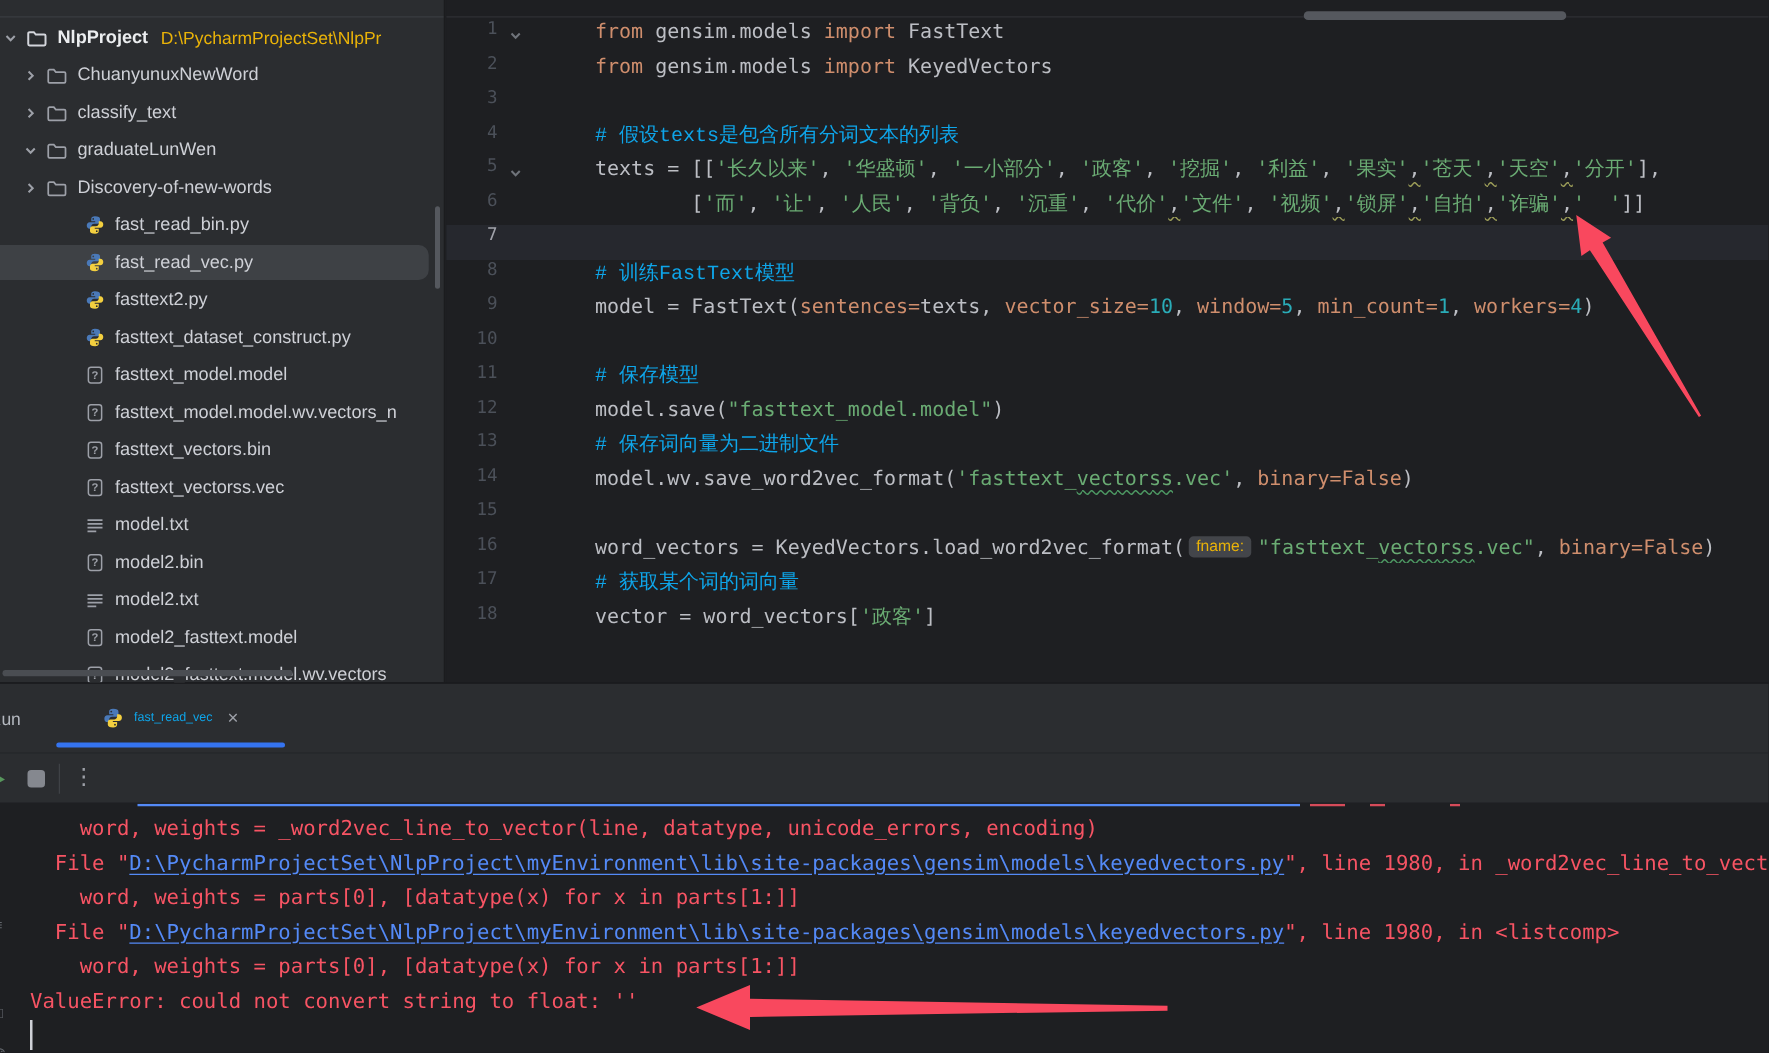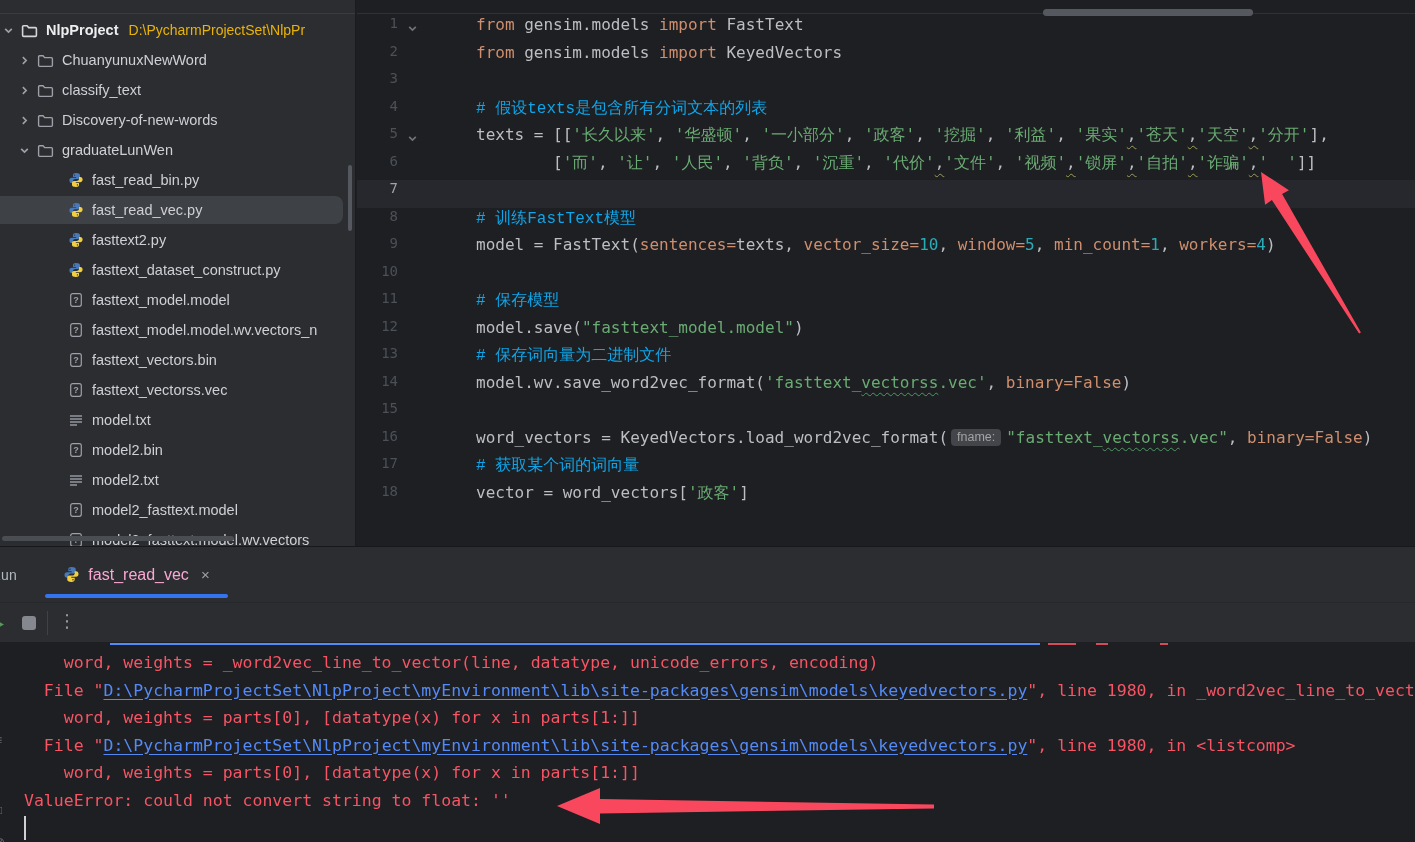--- a/index.html
+++ b/index.html
@@ -47,33 +47,33 @@
   .c-kw  { color:#cf8e6d; }
   .c-def { color:#bcbec4; }
   .c-str { color:#6aab73; }
   .c-com { color:#0ea5e9;font-family:Liberation Mono, monospace; }
   .c-num { color:#2aacb8; }
   .c-arg { color:#cf8e6d; }
   .c-wavy { text-decoration:underline wavy #4d9a63; text-decoration-thickness:1px;
             text-underline-offset:4px; }
   .c-warn { text-decoration:underline wavy #9d9e58; text-decoration-thickness:1px;
             text-underline-offset:5px; }
-  .inlay { display:inline-block; background:#43454a; color:#a3a3a3;
+  .inlay { display:inline-block; background:#43454a; color:#eab308;
            font:12.5px "Liberation Sans",sans-serif; border-radius:4px;
            padding:1px 6px 2px; margin:0 5px 0 3px; vertical-align:2px; }
 
   
   #bottom { position:absolute; left:0; top:546px; width:1415px; height:296px;
             background:#1e1f22; border-top:1px solid #17181a; }
   .tabrow { position:relative; height:55px; background:#2b2d30; display:flex; align-items:center; }
   .run-label { margin-left:-9px; width:44px; color:#b4b8bf; font-size:14px; }
   .run-tab { position:absolute; left:45px; width:183px; height:100%; display:flex;
              align-items:center; justify-content:center; gap:8px; }
   .run-tab .pyicon { width:17px; height:17px; }
-  .run-tab .tab-label { color:#f9a8d4; font-size:16px; }
+  .run-tab .tab-label { color:#0ea5e9; font-size:10px; }
   .run-tab .tab-close { color:#9da0a8; font-size:15px; margin-left:4px; }
   .tab-underline { position:absolute; left:45px; bottom:4px; width:183px; height:4px;
                    background:#3574f0; border-radius:2px; }
   .toolbar { position:relative; height:40px; background:#2b2d30; border-top:1px solid #26282b; }
   .rerun-sliver { position:absolute; left:-7px; top:14px; }
   .stop-btn { position:absolute; left:22px; top:13px; width:14px; height:14px;
               background:#85888f; border-radius:3px; }
   .tb-sep { position:absolute; left:47px; top:8px; width:1px; height:24px; background:#3f4246; }
   .kebab { position:absolute; left:58px; top:7px; width:18px; text-align:center;
            color:#9da0a8; font-size:18px; }
@@ -137,42 +137,42 @@
           <span class="tcell ticon">
             <svg width="17" height="17" viewBox="0 0 16 16">
               <path d="M1.5 4.5a1 1 0 0 1 1-1h3.2l1.5 1.8h6.3a1 1 0 0 1 1 1v6.2a1 1 0 0 1-1 1h-11a1 1 0 0 1-1-1z" fill="none" stroke="#9da0a8" stroke-width="1.3"></path>
             </svg>
           </span>
           <span class="tlabel">classify_text</span>
         </div>
         <div class="tree-row pad-d1">
           <span class="tcell chev">
             <svg width="11" height="11" viewBox="0 0 10 10">
-              <polyline points="3.5,2 6.5,5 3.5,8" fill="none" stroke="#9da0a8" stroke-width="1.5"></polyline>
+              <polyline points="2,3.5 5,6.5 8,3.5" fill="none" stroke="#9da0a8" stroke-width="1.5"></polyline>
             </svg>
           </span>
           <span class="tcell ticon">
             <svg width="17" height="17" viewBox="0 0 16 16">
               <path d="M1.5 4.5a1 1 0 0 1 1-1h3.2l1.5 1.8h6.3a1 1 0 0 1 1 1v6.2a1 1 0 0 1-1 1h-11a1 1 0 0 1-1-1z" fill="none" stroke="#9da0a8" stroke-width="1.3"></path>
             </svg>
           </span>
-          <span class="tlabel">Discovery-of-new-words</span>
+          <span class="tlabel">graduateLunWen</span>
         </div>
         <div class="tree-row pad-d1">
           <span class="tcell chev">
             <svg width="11" height="11" viewBox="0 0 10 10">
-              <polyline points="2,3.5 5,6.5 8,3.5" fill="none" stroke="#9da0a8" stroke-width="1.5"></polyline>
+              <polyline points="3.5,2 6.5,5 3.5,8" fill="none" stroke="#9da0a8" stroke-width="1.5"></polyline>
             </svg>
           </span>
           <span class="tcell ticon">
             <svg width="17" height="17" viewBox="0 0 16 16">
               <path d="M1.5 4.5a1 1 0 0 1 1-1h3.2l1.5 1.8h6.3a1 1 0 0 1 1 1v6.2a1 1 0 0 1-1 1h-11a1 1 0 0 1-1-1z" fill="none" stroke="#9da0a8" stroke-width="1.3"></path>
             </svg>
           </span>
-          <span class="tlabel">graduateLunWen</span>
+          <span class="tlabel">Discovery-of-new-words</span>
         </div>
         <div class="tree-row pad-d2">
           <span class="tcell ticon">
             <svg viewBox="0 0 16 16" width="16" height="16">
               <path fill="#4a79b8" d="M8 1C6 1 5 1.8 5 3v2h3.2v.8H3.8C2.2 5.8 1.4 6.9 1.4 8.4S2.2 11 3.8 11H5V9.2C5 7.9 6 7 7.3 7H10c1.1 0 2-.9 2-2V3c0-1.2-1.3-2-4-2zM6.6 2.4a.7.7 0 1 1 0 1.4.7.7 0 0 1 0-1.4z"></path>
               <path fill="#f3cf3f" d="M8 15c2 0 3-.8 3-2v-2H7.8v-.8h4.4c1.6 0 2.4-1.1 2.4-2.6S13.8 5 12.2 5H11v1.8C11 8.1 10 9 8.7 9H6c-1.1 0-2 .9-2 2v2c0 1.2 1.3 2 4 2zm1.4-1.4a.7.7 0 1 1 0-1.4.7.7 0 0 1 0 1.4z"></path>
             </svg>
           </span>
           <span class="tlabel">fast_read_bin.py</span>
         </div>

